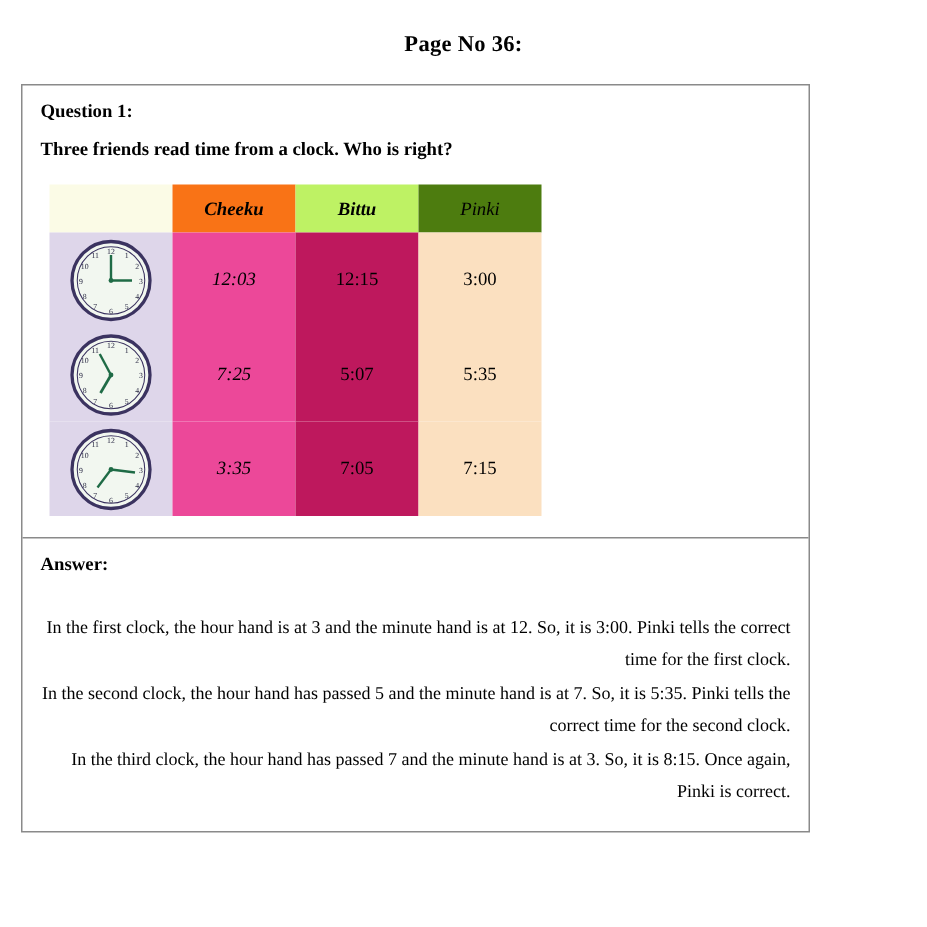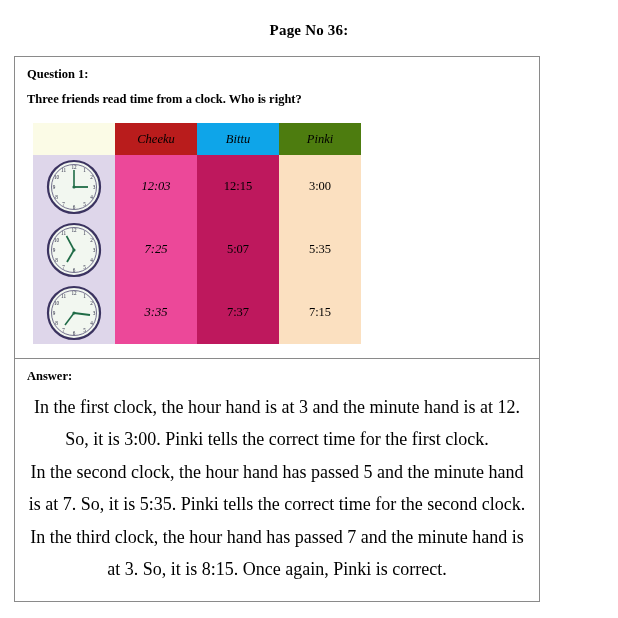--- a/index.html
+++ b/index.html
@@ -59,22 +59,22 @@
     font-style: italic;
     font-size: 12.5px;
     font-family: "Liberation Serif", serif;
     font-weight: normal;
     width: 82px;
   }
   .head-corner {
     width: 82px;
     background: #fbfbe6;
   }
-  .head-cheeku { background: #b91c1c; }
-  .head-bittu  { background: #0ea5e9; }
+  .head-cheeku { background: #f97316; font-weight: bold; }
+  .head-bittu  { background: #bef264; font-weight: bold; }
   .head-pinki  { background: #4d7c0f; }
 
   .clock-cell {
     background: #ded6ea;
     width: 82px;
     height: 63px;
   }
   .val-cheeku { background: #ec4899; font-size: 12.5px; height: 63px; font-style: italic; }
   .val-bittu  { background: #be185d; font-size: 12.5px; height: 63px; }
   .val-pinki  { background: #fbe0c0; font-size: 12.5px; height: 63px; }
@@ -84,27 +84,27 @@
     height: 60px;
     margin: 0 auto;
     position: relative;
   }
   .answer-block {
     padding: 10px 12px 14px 12px;
   }
   .a-label {
     font-weight: bold;
     font-size: 12.5px;
-    margin-bottom: 8px;
+    margin-bottom: 24px;
   }
   .a-para {
-    font-size: 18px;
+    font-size: 12px;
     line-height: 1.75;
     margin: 0 0 2px 0;
-    text-align: center;
+    text-align: right;
   }
   svg { display: block; }
 </style>
 </head>
 <body>
 
 <div class="page-title">Page No 36:</div>
 
 <div class="sheet">
 
@@ -202,21 +202,21 @@
                   <text x="12.5" y="22">10</text>
                   <text x="19.5" y="15">11</text>
                 </g>
                 <line x1="30" y1="30" x2="46" y2="32" stroke="#1f6b46" stroke-width="1.8"></line>
                 <line x1="30" y1="30" x2="21" y2="42" stroke="#1f6b46" stroke-width="1.6"></line>
                 <circle cx="30" cy="30" r="1.6" fill="#1f6b46"></circle>
               </svg>
             </div>
           </td>
           <td class="val-cheeku">3:35</td>
-          <td class="val-bittu">7:37</td>
+          <td class="val-bittu">7:05</td>
           <td class="val-pinki">7:15</td>
         </tr>
       </tbody>
     </table>
   </div>
 
   <div class="answer-block">
     <div class="a-label">Answer:</div>
     <p class="a-para">In the first clock, the hour hand is at 3 and the minute hand is at 12. So, it is 3:00. Pinki tells the correct time for the first clock.</p>
     <p class="a-para">In the second clock, the hour hand has passed 5 and the minute hand is at 7. So, it is 5:35. Pinki tells the correct time for the second clock.</p>

